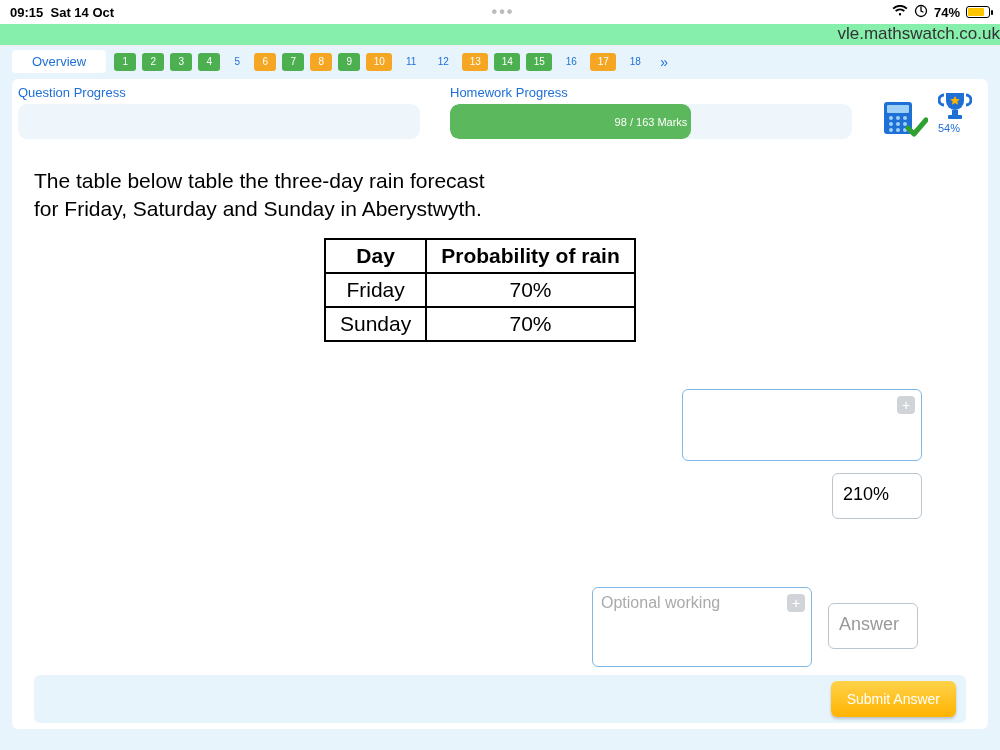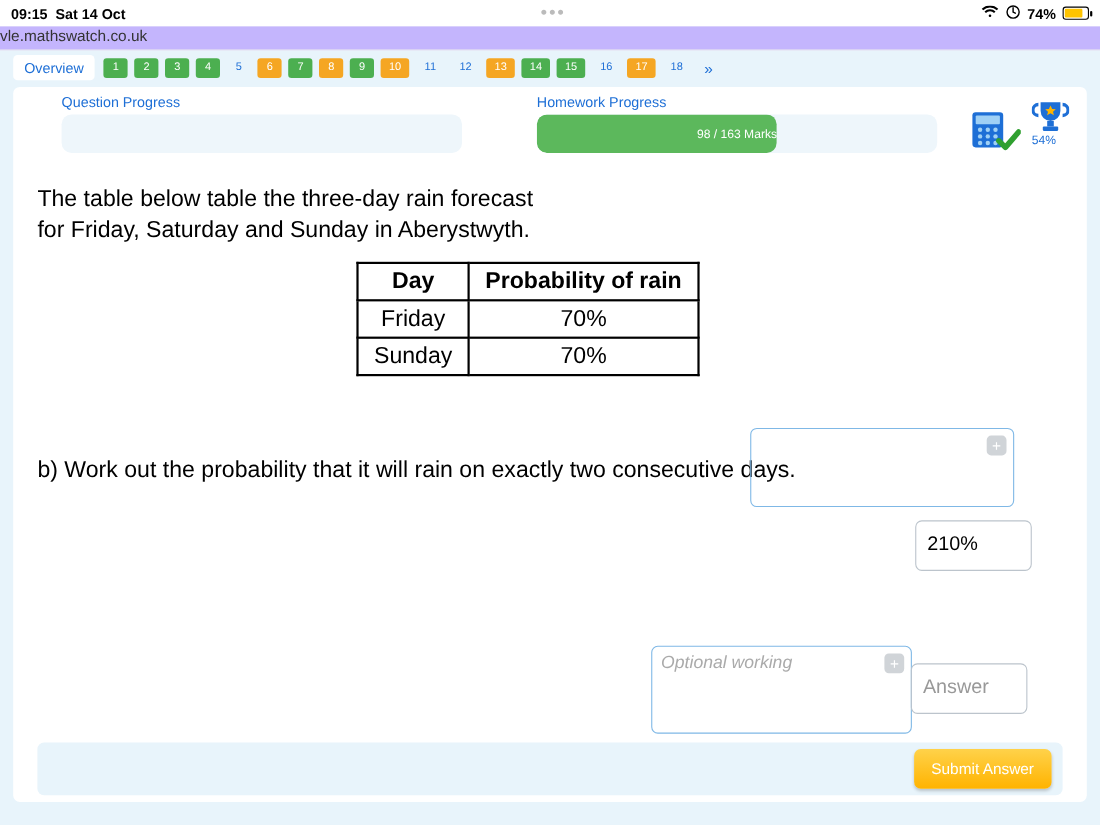--- a/index.html
+++ b/index.html
@@ -24,55 +24,55 @@
   .status-right { flex: 0 0 auto; display: flex; align-items: center; gap: 6px; }
   .battery {
     width: 24px; height: 12px; border: 1.5px solid #000; border-radius: 3px; position: relative;
     display: inline-block;
   }
   .battery::after {
     content: ""; position: absolute; right: -4px; top: 3px; width: 2px; height: 5px; background: #000; border-radius: 1px;
   }
   .battery-fill { position: absolute; left: 1px; top: 1px; bottom: 1px; background: #ffc400; border-radius: 1px; }
   .url-bar {
-    height: 22px; background: #c4b5fd; text-align: left; font-size: 14px; color: #333;
+    height: 22px; background: #86efac; text-align: right; font-size: 17px; color: #333;
     border-bottom: 1px solid #eee;
   }
   .page-wrap {
     background: #e8f4fb;
     padding: 0 12px 12px 12px;
     height: calc(750px - 46px);
   }
   .nav-row {
     display: flex;
     align-items: center;
     gap: 8px;
     padding: 4px 0 6px 0;
     font-size: 13px;
   }
-  .overview-link { color: #1e6fd6; padding: 4px 10px; background: #fff; border-radius: 4px; }
+  .overview-link { color: #1e6fd6; padding: 4px 20px; background: #fff; border-radius: 4px; }
   .qnav { display: flex; gap: 6px; align-items: center; flex-wrap: nowrap; }
   .qnav-pill {
     min-width: 22px; height: 18px; border-radius: 3px; color: #fff; font-size: 10px;
     display: flex; align-items: center; justify-content: center; padding: 0 4px;
   }
   .pill-green { background: #4caf50; }
   .pill-amber { background: #f5a623; }
   .pill-blue { color: #1e6fd6; background: transparent; }
   .pill-wide { min-width: 26px; }
   .qnav-more { color: #1e6fd6; font-size: 14px; padding: 0 4px; }
   .progress-row {
     display: flex;
     align-items: center;
     gap: 30px;
     padding: 6px 6px 10px 6px;
     background: #fff;
     border-radius: 6px 6px 0 0;
   }
-  .prog-block { flex: 1; margin-left: 38px; }
+  .prog-block { flex: 1; }
   .prog-label { color: #1e6fd6; font-size: 13px; margin-bottom: 4px; }
   .prog-bar { height: 35px; background: #eef6fb; border-radius: 9px; position: relative; overflow: hidden; }
   .prog-fill { position: absolute; left: 0; top: 0; bottom: 0; background: #5cb85c; border-radius: 9px; }
   .prog-text { position: absolute; left: 50%; top: 50%; transform: translate(-50%,-50%); color: #fff; font-size: 11px; }
   .icons-block { display: flex; align-items: flex-end; gap: 18px; padding-right: 10px; }
   .calc-icon { width: 38px; height: 34px; position: relative; }
   .trophy-block { text-align: left; }
   .trophy-icon { width: 34px; height: 30px; display:block; margin:0 auto; }
   .trophy-pct { color: #1e6fd6; font-size: 11px; margin-top: 2px; }
   .content {
@@ -97,21 +97,21 @@
   .working-box {
     border: 1px solid #7fb8e6; border-radius: 6px; width: 240px; height: 72px;
     position: relative; padding: 6px 28px 6px 8px; font-size: 16px; color: #aaa;
   }
   .expand-btn {
     position: absolute; top: 6px; right: 6px; width: 18px; height: 18px;
     background: #d0d4d8; border-radius: 4px; color: #fff; font-size: 14px;
     display: flex; align-items: center; justify-content: center; cursor: pointer;
   }
   .answer-box {
-    border: 1px solid #bcc4cc; border-radius: 6px; width: 106px; height: 46px;
+    border: 1px solid #bcc4cc; border-radius: 6px; width: 90px; height: 46px;
     padding: 10px; font-size: 18px; color: #999;
   }
   .answer-box.filled { color: #000; }
   .abs { position: absolute; }
   .submit-bar {
     position: absolute; left: 22px; right: 22px; bottom: 6px;
     background: #e8f4fb; border-radius: 6px; height: 48px;
     display: flex; align-items: center; justify-content: flex-end; padding: 12px 10px;
   }
   .submit-btn {
@@ -254,23 +254,22 @@
     <div class="working-box abs" style="left:670px; top:240px;">
       <span></span>
       <div class="expand-btn">
           <span>+</span>
         </div>
     </div>
     <div class="answer-box filled abs" style="left:820px; top:324px;">
       <span>210%</span>
     </div>
 
-    <div class="qtext" style="margin-top:72px;">b) Work out the probability that it will rain on exactly two consecutive days.</div>
-
-    <div class="working-box abs" style="left:580px; top:438px; width:237px; height:80px;font-style:italic;">
+
+    <div class="working-box abs" style="left:580px; top:438px; width:220px; height:80px;">
       <span>Optional working</span>
       <div class="expand-btn">
           <span>+</span>
         </div>
     </div>
     <div class="answer-box abs" style="left:816px; top:454px;">
       <span>Answer</span>
     </div>
 
     <div class="submit-bar">

